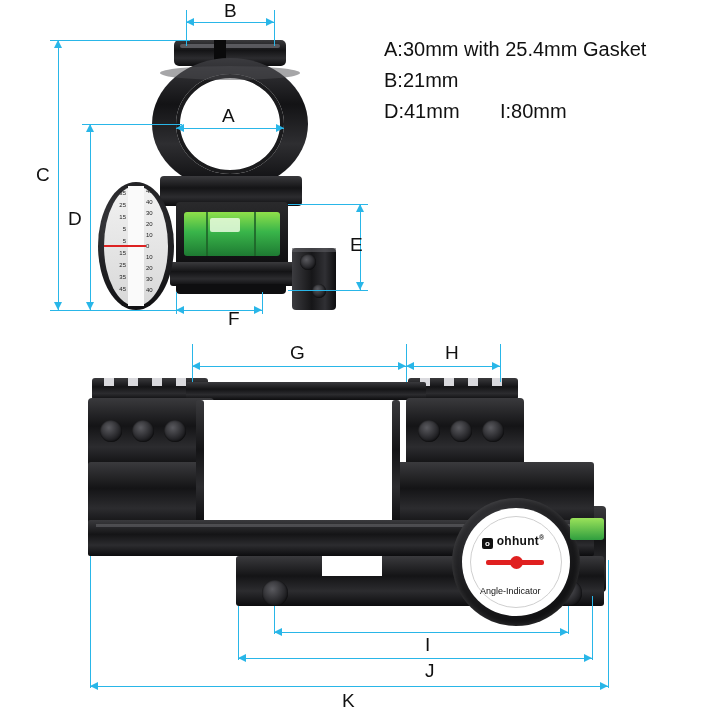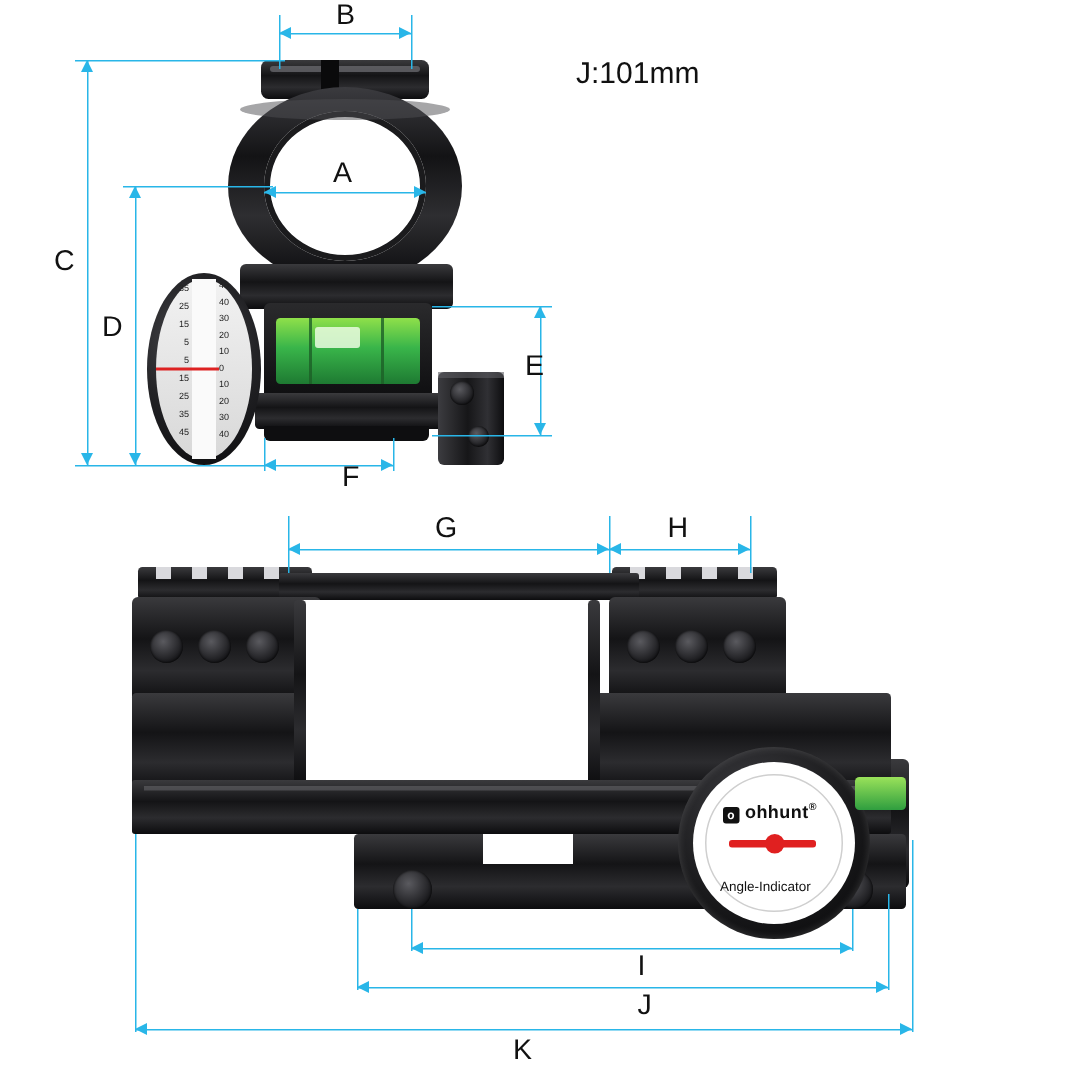--- a/index.html
+++ b/index.html
@@ -137,25 +137,32 @@
     box-shadow:inset 0 0 2px #000;
   }
 </style>
 </head>
 <body>
 
 <div class="stage">
 
   <div class="spec-list">
     <div class="spec-row">
-    </div>
-    <div class="spec-row">
-    </div>
-    <div class="spec-row">
-      <div class="spec-col2">J:101mm</div>
+        <div class="spec-wide">A:30mm with 25.4mm Gasket</div>
+      </div>
+    <div class="spec-row">
+      <div class="spec-col1">B:21mm</div>
+    </div>
+    <div class="spec-row">
+    </div>
+    <div class="spec-row">
+      <div class="spec-col1">D:41mm</div>
+      <div class="spec-col2">I:80mm</div>
+    </div>
+    <div class="spec-row">
     </div>
   </div>
 
   <div class="abs metal rnd" style="left:174px;top:40px;width:112px;height:26px;border-radius:5px;"></div>
   <div class="abs" style="left:180px;top:44px;width:100px;height:4px;background:#6b6b70;border-radius:2px;opacity:.75;"></div>
   <div class="abs" style="left:214px;top:40px;width:12px;height:26px;background:#0a0a0b;"></div>
 
   <div class="abs ring-outer" style="left:152px;top:58px;width:156px;height:132px;border-radius:50%/50%;
               background:linear-gradient(180deg,#3b3b3f 0%,#131315 35%,#2e2e31 65%,#0a0a0c 100%);"></div>
   <div class="abs" style="left:176px;top:74px;width:108px;height:100px;border-radius:50%;background:#ffffff;

